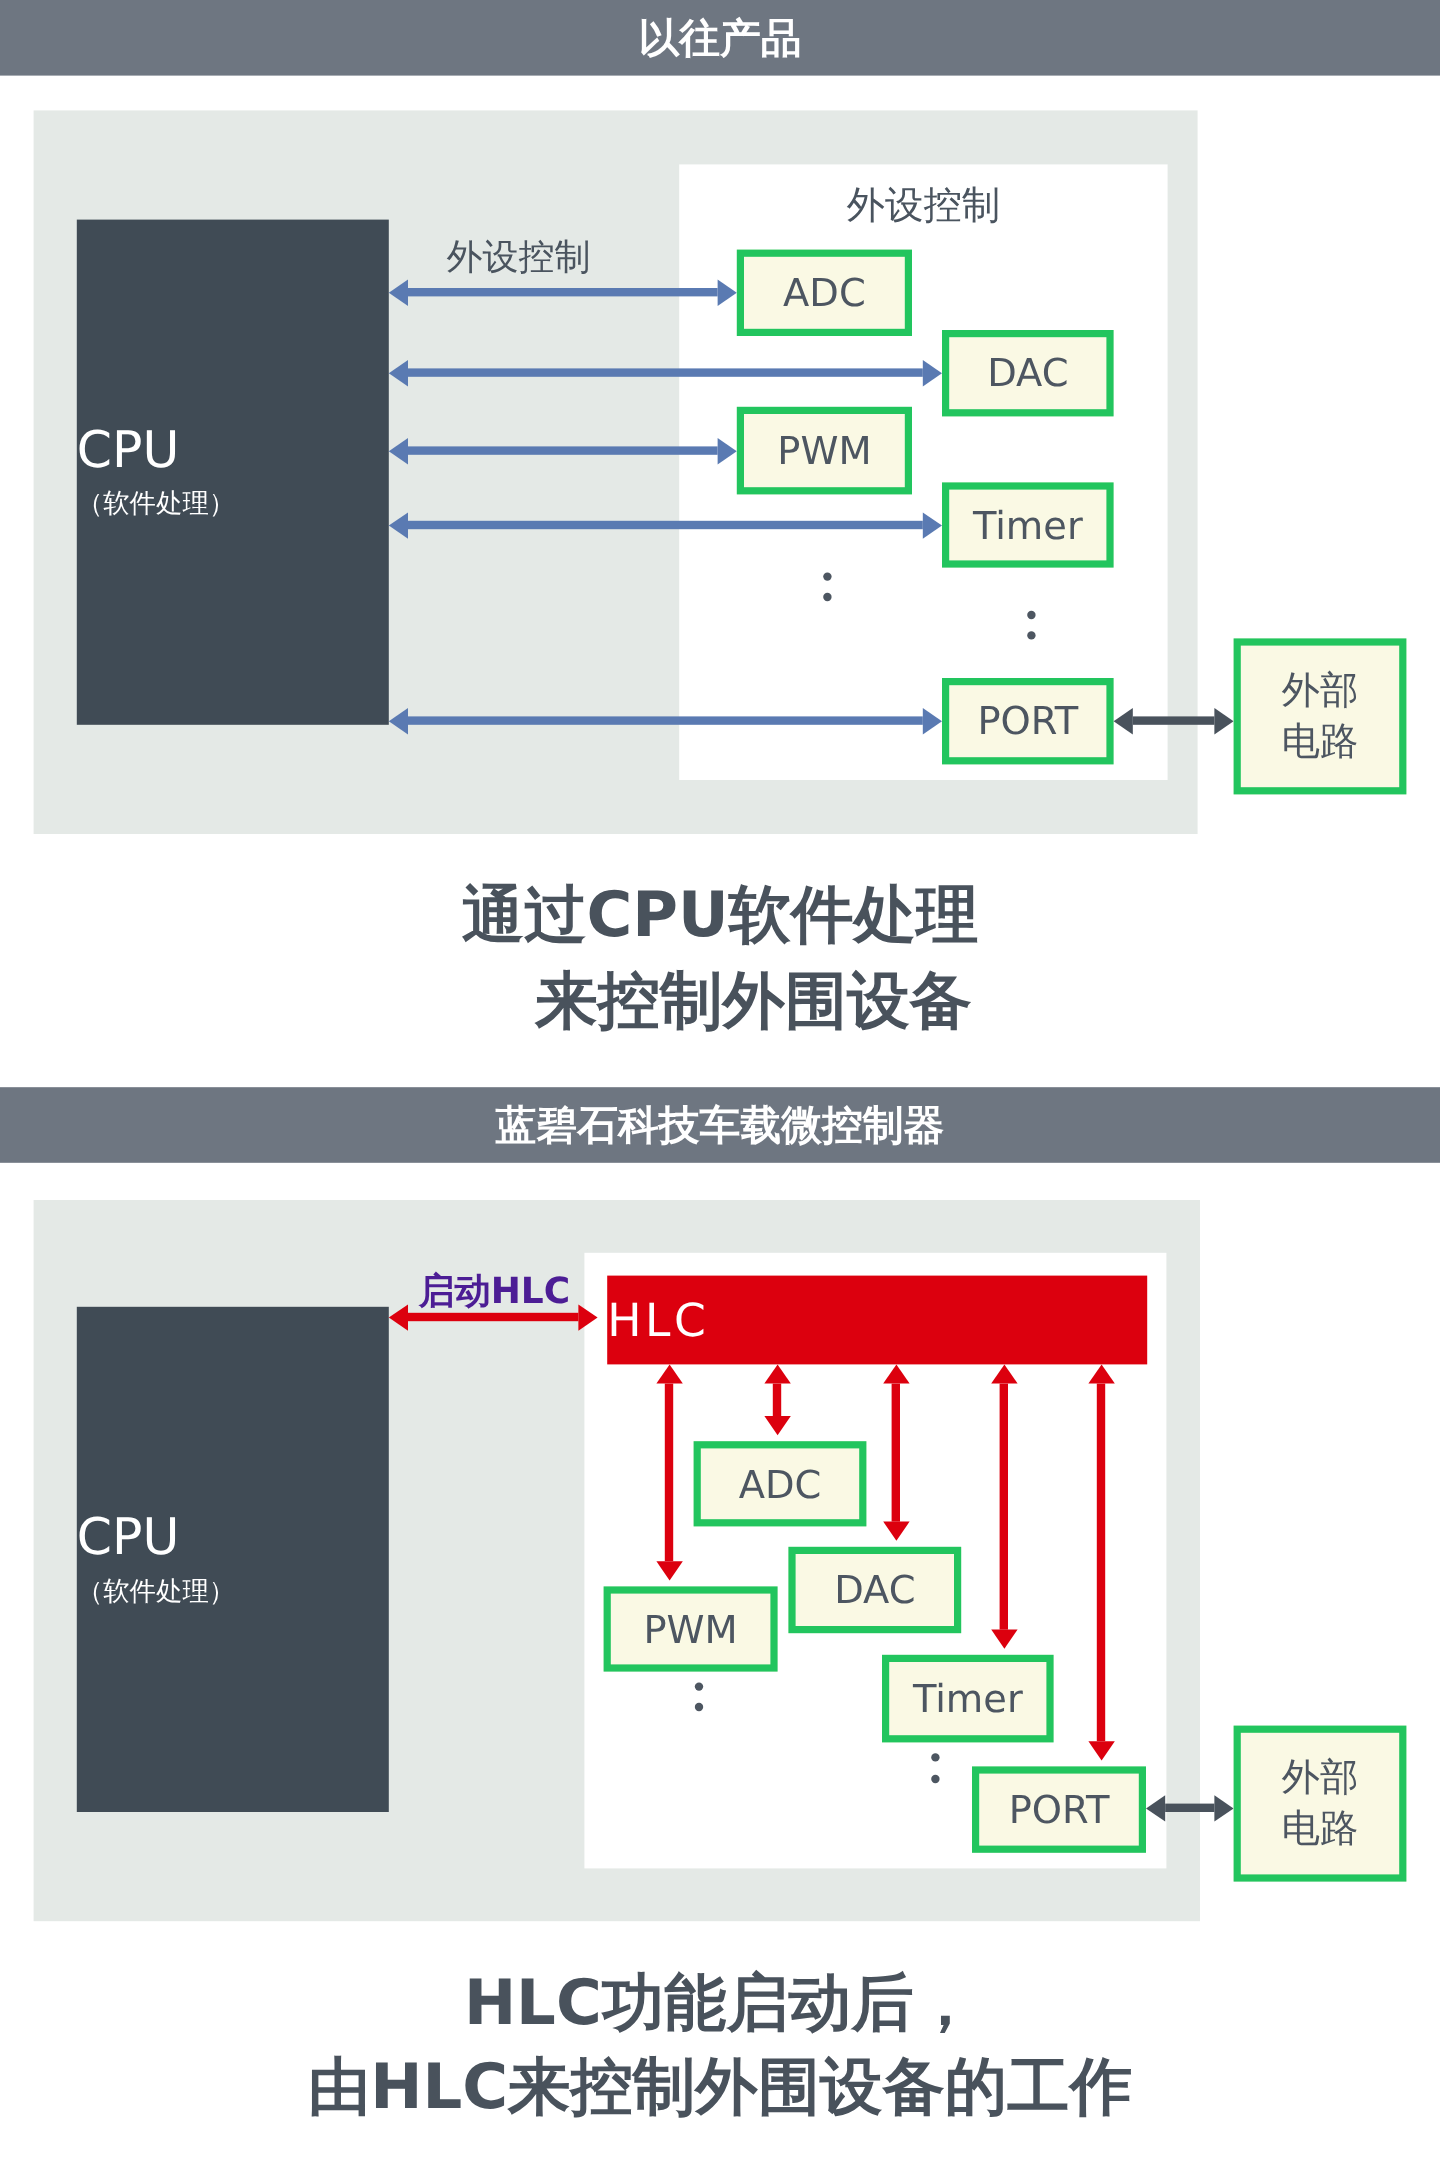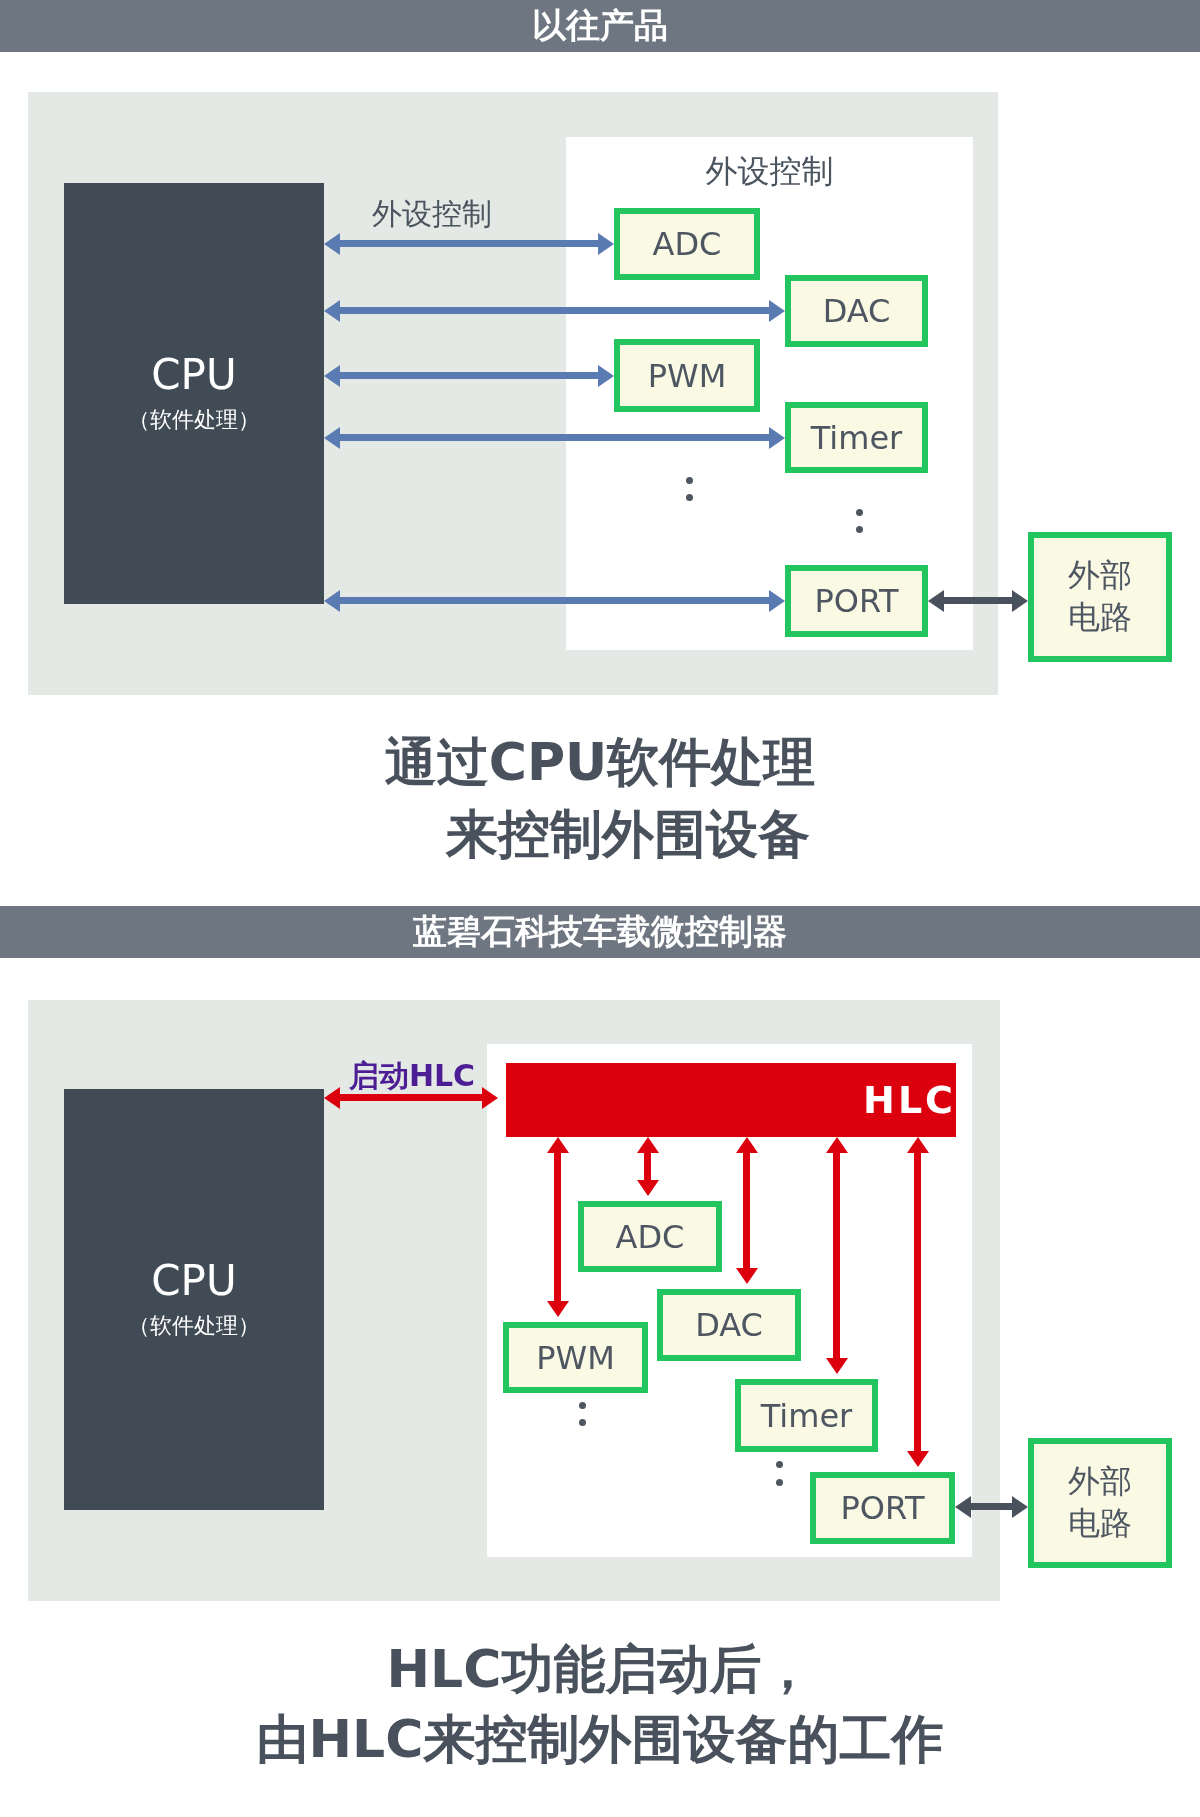--- a/index.html
+++ b/index.html
@@ -1,33 +1,33 @@
 <!DOCTYPE html>
 <html><head>
 <meta charset="utf-8">
 <style>
   html,body{margin:0;padding:0;background:#ffffff;}
   .page{position:relative;width:1200px;height:1817px;background:#ffffff;overflow:hidden;
         font-family:"DejaVu Sans","Liberation Sans",sans-serif;}
-  .hbar{position:absolute;left:0;width:1200px;height:52px;background:#6e7681;color:#ffffff;
+  .hbar{position:absolute;left:0;width:1200px;height:63px;background:#6e7681;color:#ffffff;
         display:flex;align-items:center;justify-content:center;font-size:34px;font-weight:700;}
   .panel{position:absolute;background:#e4e9e6;}
   .wpanel{position:absolute;background:#ffffff;}
   .cpu{position:absolute;left:64px;width:260px;height:421px;background:#404b55;color:#ffffff;
-       display:flex;flex-direction:column;align-items:center;justify-content:center;text-align:center;}
+       display:flex;flex-direction:column;align-items:flex-start;justify-content:center;text-align:center;}
   .cpu-t{font-size:42px;font-weight:400;line-height:1.1;}
   .cpu-s{font-size:22px;margin-top:6px;}
   .pbox{position:absolute;background:#faf9e4;border:6px solid #22c55e;color:#4d5661;
         display:flex;align-items:center;justify-content:center;font-size:32px;box-sizing:border-box;}
   .ext{flex-direction:column;line-height:1.3;}
   .ptitle{position:absolute;font-size:32px;color:#4a545f;}
   .lbl{position:absolute;font-size:30px;color:#4a545f;white-space:nowrap;}
   .redlbl{color:#4c1d95;font-weight:700;}
   .hlc{position:absolute;left:506px;top:1063px;width:450px;height:74px;background:#dc000e;color:#ffffff;
-       display:flex;align-items:center;justify-content:flex-end;font-size:38px;font-weight:700;letter-spacing:3px;}
+       display:flex;align-items:center;justify-content:flex-start;font-size:38px;font-weight:400;letter-spacing:3px;}
   .cap{position:absolute;left:0;width:1200px;text-align:center;font-size:52px;font-weight:700;
        color:#49525c;white-space:nowrap;}
   .arr-h{position:absolute;height:7px;background:var(--c);}
   .arr-h::before{content:"";position:absolute;left:-16px;top:50%;transform:translateY(-50%);
        border-top:11px solid transparent;border-bottom:11px solid transparent;border-right:16px solid var(--c);}
   .arr-h::after{content:"";position:absolute;right:-16px;top:50%;transform:translateY(-50%);
        border-top:11px solid transparent;border-bottom:11px solid transparent;border-left:16px solid var(--c);}
   .arr-v{position:absolute;width:7px;background:var(--c);}
   .arr-v::before{content:"";position:absolute;top:-16px;left:50%;transform:translateX(-50%);
        border-left:11px solid transparent;border-right:11px solid transparent;border-bottom:16px solid var(--c);}

